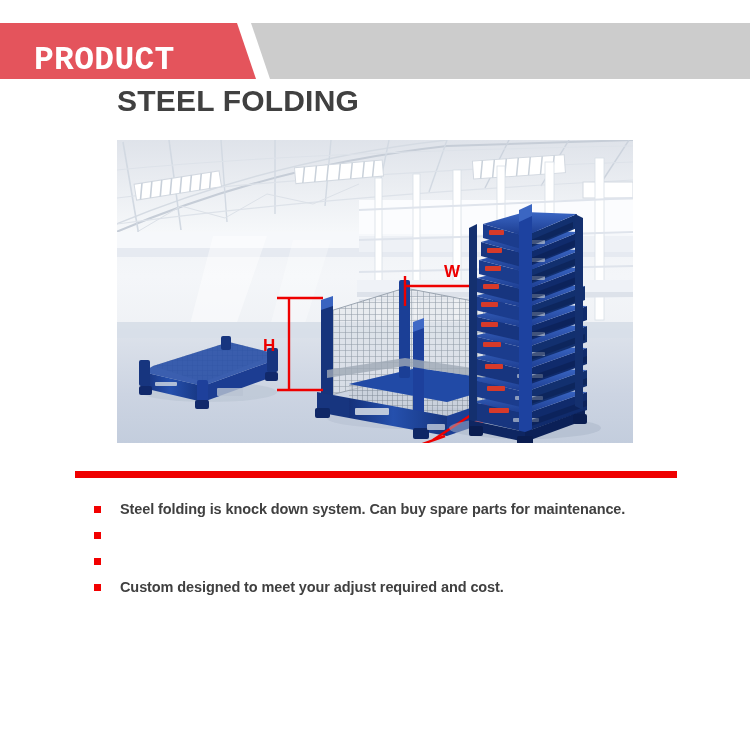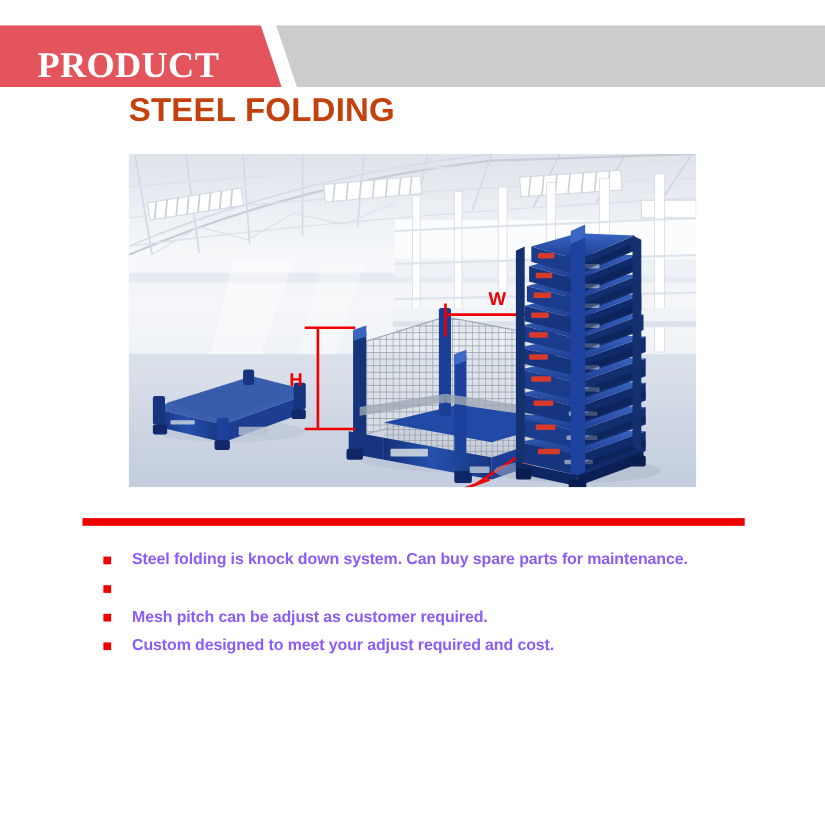--- a/index.html
+++ b/index.html
@@ -38,30 +38,30 @@
     top: 23px;
     width: 210px;
     height: 74px;
     display: flex;
     align-items: center;
     color: #ffffff;
     font-size: 33px;
     font-weight: bold;
     letter-spacing: 0.3px;
     line-height: 1;
-    font-family: Liberation Serif, serif;
+    font-family: Liberation Mono, monospace;
   }
 
   .page-title {
     position: absolute;
     left: 117px;
     top: 84px;
     font-size: 30px;
     font-weight: bold;
-    color: #c2410c;
+    color: #404040;
     letter-spacing: 0.2px;
     line-height: 1.1;
     white-space: nowrap;
   }
 
   
   .product-figure {
     position: absolute;
     left: 117px;
     top: 140px;
@@ -102,21 +102,21 @@
     width: 7px;
     height: 7px;
     background: #f20000;
     flex: 0 0 auto;
     margin-right: 19px;
     display: block;
   }
   .feature-text {
     font-size: 14.5px;
     font-weight: bold;
-    color: #8b5cf6;
+    color: #404040;
     line-height: 1;
     letter-spacing: -0.1px;
     white-space: nowrap;
   }
 </style>
 </head>
 <body>
 
 <div class="page">
 
@@ -437,21 +437,20 @@
   <ul class="features">
     <li class="feature-item">
       <span class="feature-bullet"></span>
       <span class="feature-text">Steel folding is knock down system. Can buy spare parts for maintenance.</span>
     </li>
     <li class="feature-item">
       <span class="feature-bullet"></span>
     </li>
     <li class="feature-item">
       <span class="feature-bullet"></span>
-      <span class="feature-text">Mesh pitch can be adjust as customer required.</span>
     </li>
     <li class="feature-item">
       <span class="feature-bullet"></span>
       <span class="feature-text">Custom designed to meet your adjust required and cost.</span>
     </li>
   </ul>
 
 </div>
 
 </body></html>

